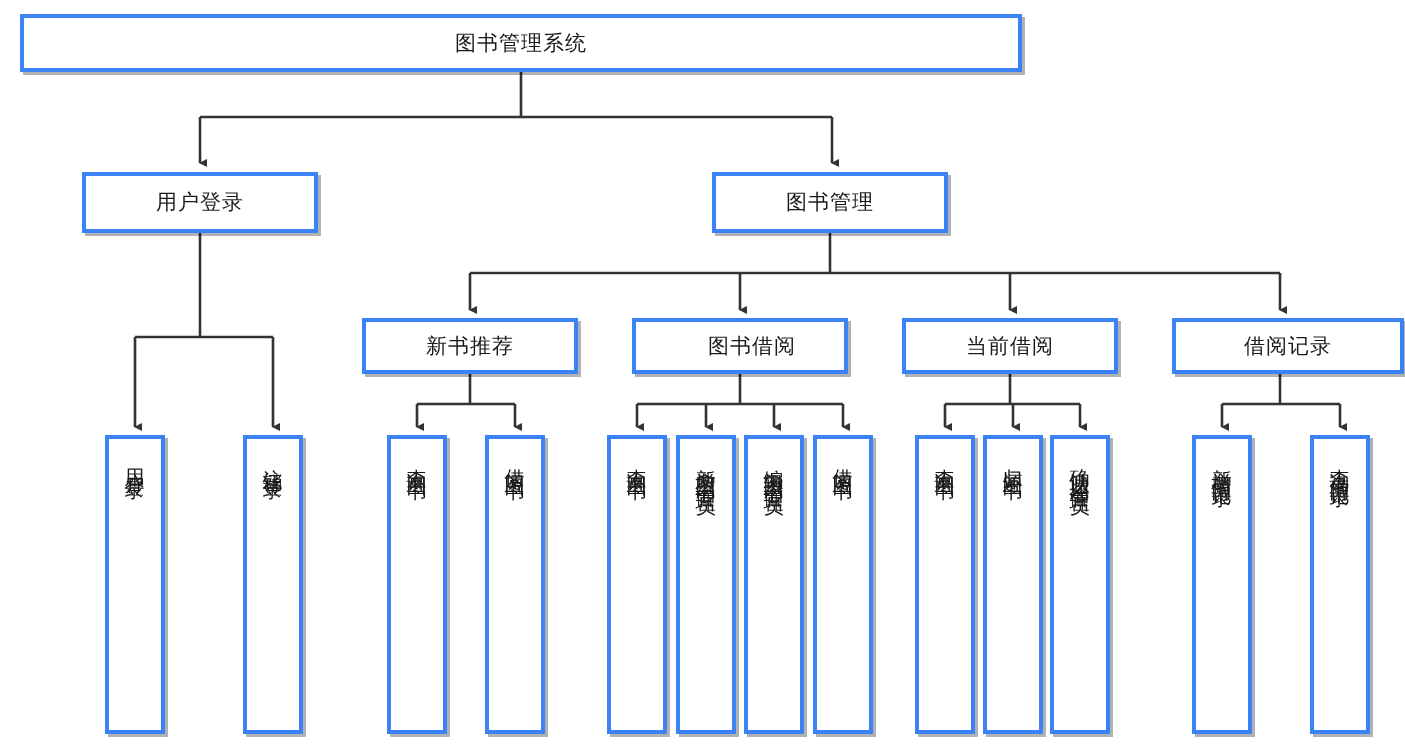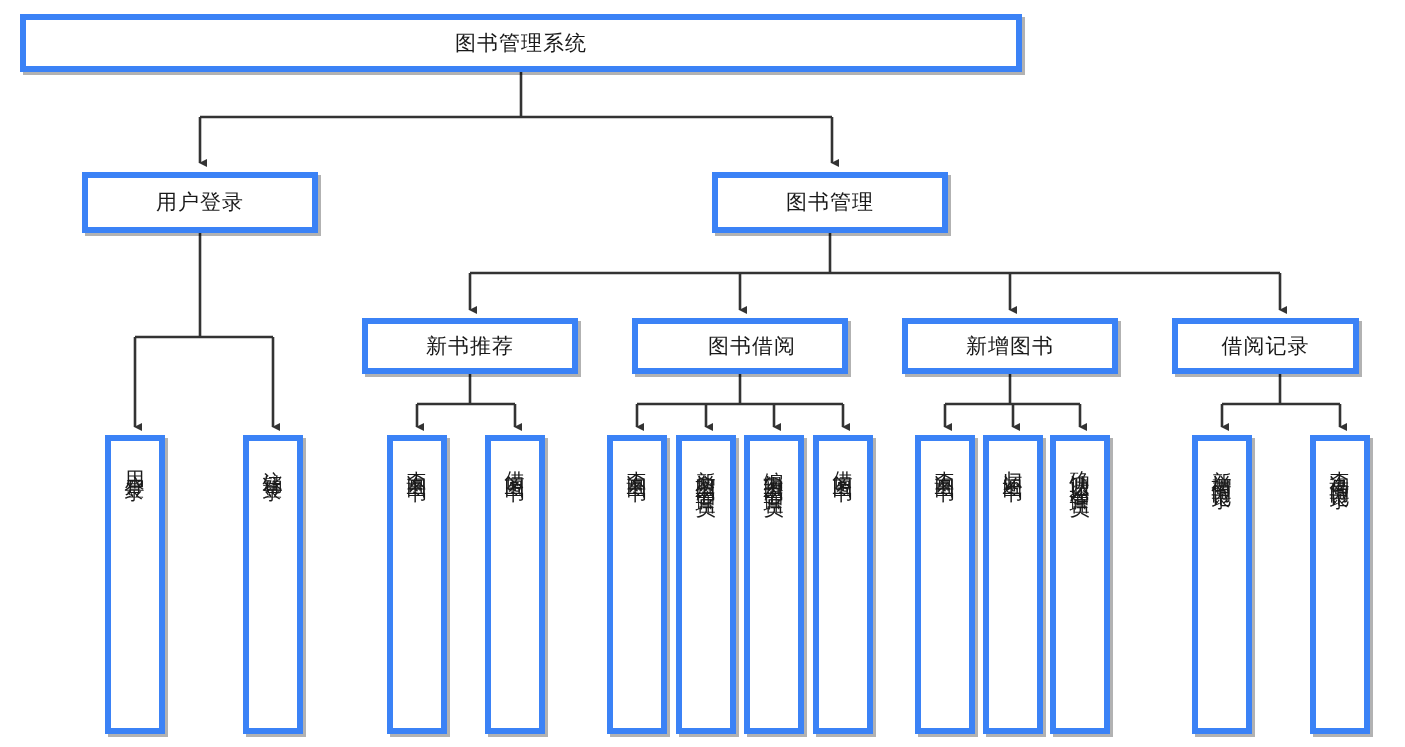--- a/index.html
+++ b/index.html
@@ -14,21 +14,21 @@
     position: relative;
     width: 1405px;
     height: 747px;
     background: #ffffff;
     overflow: hidden;
   }
   .node {
     position: absolute;
     box-sizing: border-box;
     background: #ffffff;
-    border: 6px solid #3b82f6;
+    border: 4px solid #3b82f6;
     box-shadow: 3px 3px 0 rgba(0,0,0,0.30);
     display: flex;
     align-items: center;
     justify-content: center;
     color: #1a1a1a;
   }
   .node-label {
     font-size: 21px;
     line-height: 1.25;
     letter-spacing: 1px;
@@ -136,23 +136,23 @@
     <span class="node-label">图书管理</span>
   </div>
 
   <div class="node" style="left: 362px; top: 318px; width: 216px; height: 56px;">
     <span class="node-label">新书推荐</span>
   </div>
   <div class="node" style="left: 632px; top: 318px; width: 216px; height: 56px; padding-left: 24px;">
     <span class="node-label">图书借阅</span>
   </div>
   <div class="node" style="left: 902px; top: 318px; width: 216px; height: 56px;">
-    <span class="node-label">新增图书</span>
+    <span class="node-label">当前借阅</span>
   </div>
-  <div class="node" style="left: 1172px; top: 318px; width: 187px; height: 56px;">
+  <div class="node" style="left: 1172px; top: 318px; width: 232px; height: 56px;">
     <span class="node-label">借阅记录</span>
   </div>
 
   <div class="node vertical" style="left: 105px; top: 435px; width: 60px; height: 299px;">
     <span class="node-label">用户登录</span>
   </div>
   <div class="node vertical" style="left: 243px; top: 435px; width: 60px; height: 299px;">
     <span class="node-label">注销登录</span>
   </div>
   <div class="node vertical" style="left: 387px; top: 435px; width: 60px; height: 299px;">

